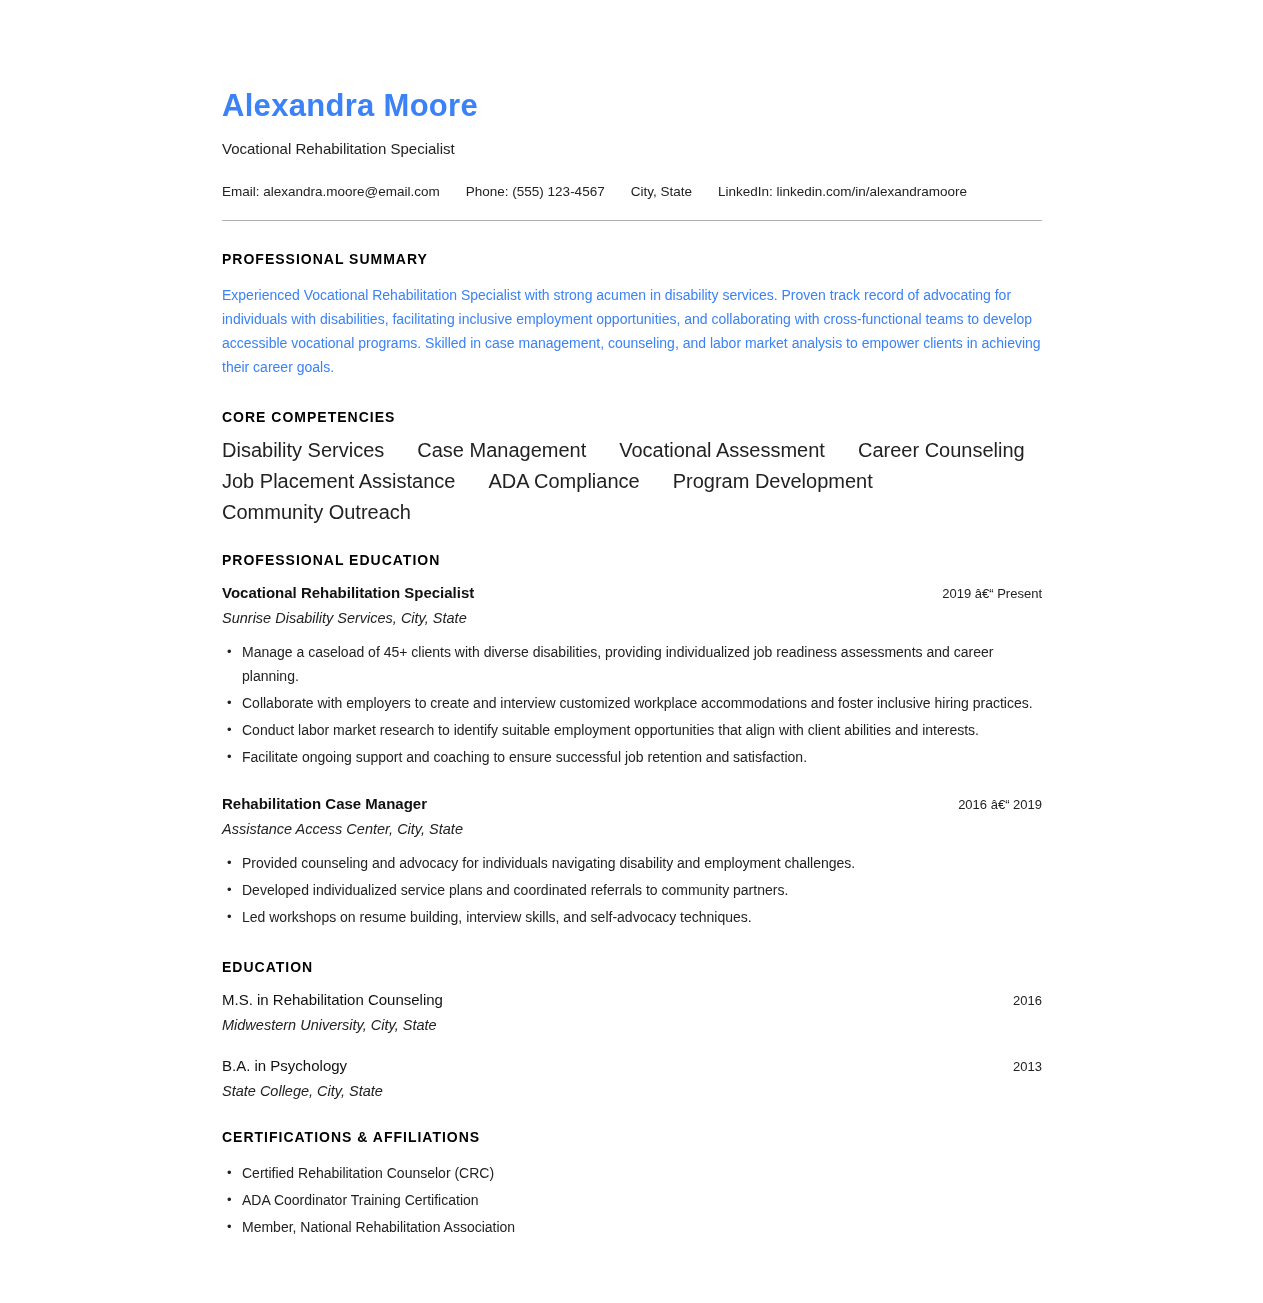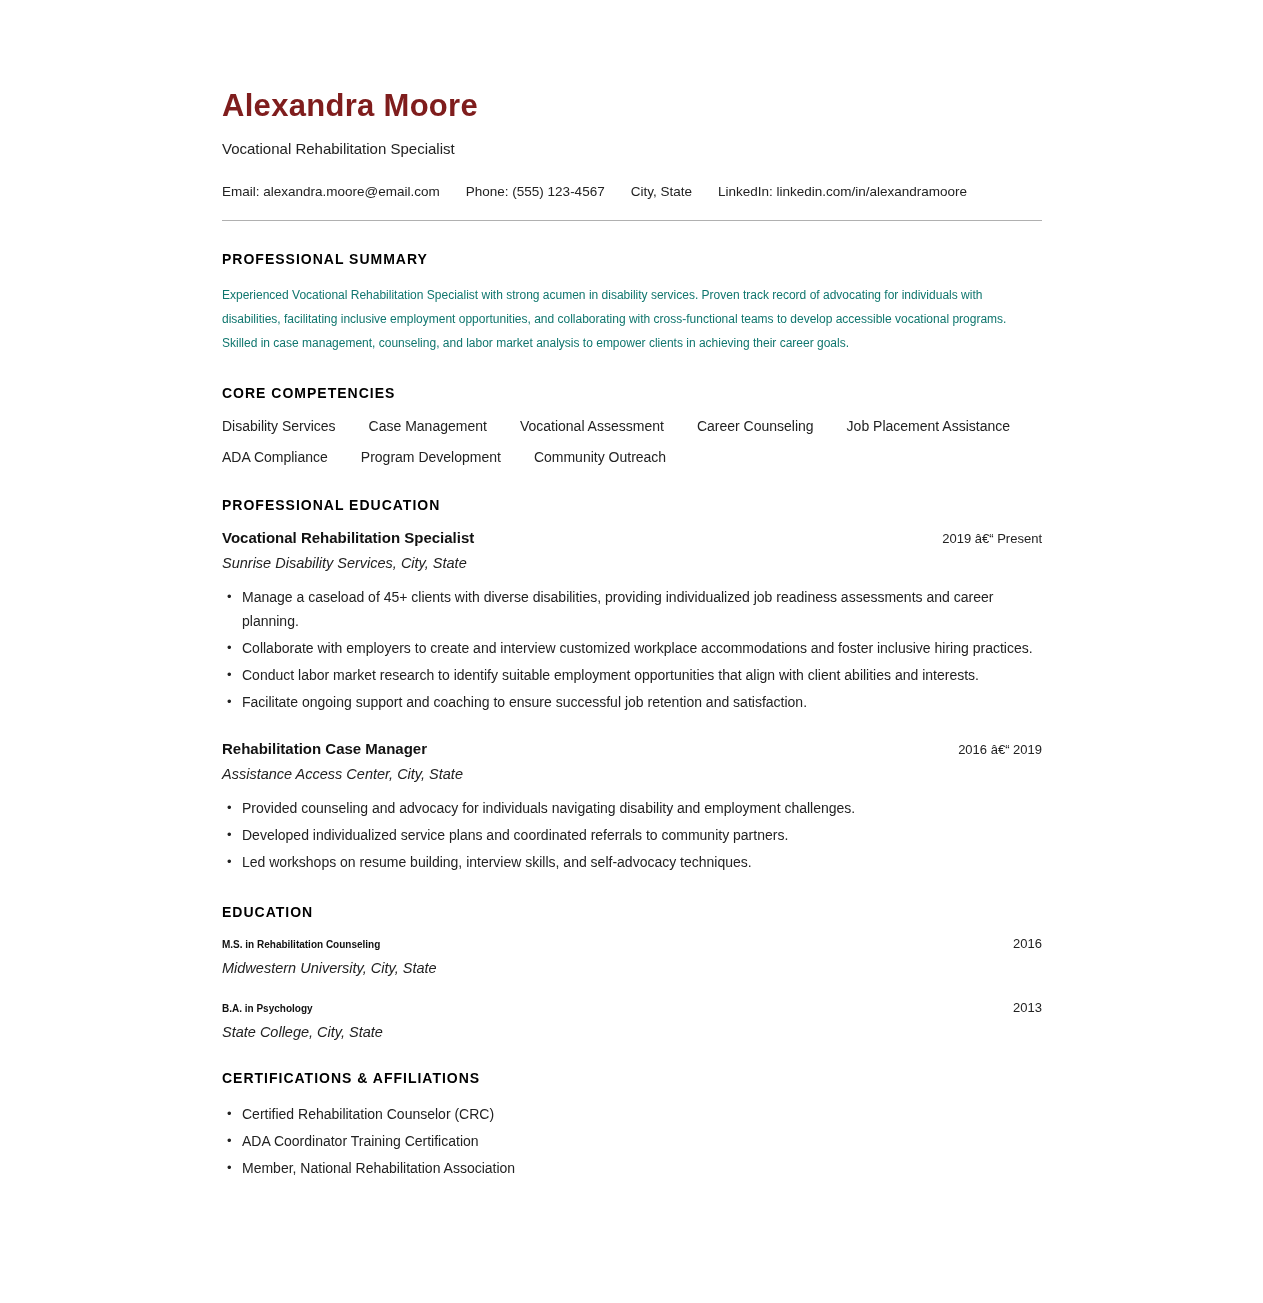--- a/index.html
+++ b/index.html
@@ -21,21 +21,21 @@
     width: 820px;
     margin-left: 222px;
     padding-top: 88px;
     box-sizing: border-box;
   }
 
   
   .name {
     font-size: 31px;
     font-weight: 700;
-    color: #7f1d1d;
+    color: #3b82f6;
     margin: 0 0 16px 0;
     letter-spacing: 0.3px;
   }
   .subtitle {
     font-size: 15px;
     color: #222222;
     margin: 0 0 27px 0;
   }
   .contact-row {
     display: flex;
@@ -53,36 +53,36 @@
 
   
   .section-heading {
     font-size: 14px;
     font-weight: 700;
     letter-spacing: 1px;
     color: #000000;
     margin: 30px 0 16px 0;
   }
   .summary-text {
-    font-size: 12px;
+    font-size: 14px;
     line-height: 24px;
     margin: 0;
-    color: #0f766e;
+    color: #3b82f6;
   }
 
   
   .competencies-list {
     list-style: none;
     display: flex;
     flex-wrap: wrap;
     column-gap: 33px;
     row-gap: 12px;
     margin: 0;
     padding: 0;
-    font-size: 14px;
+    font-size: 20px;
     line-height: 19px;
     color: #222222;
   }
 
   
   .job { margin-top: 16px; }
   .job:first-of-type { margin-top: 0; }
   .job + .job { margin-top: 26px; }
 
   .row-head {
@@ -124,22 +124,22 @@
     content: "\2022";
     position: absolute;
     left: 5px;
     top: 0;
     font-size: 13px;
   }
 
   .edu-entry { margin-bottom: 24px; }
   .edu-entry:last-child { margin-bottom: 0; }
   .degree {
-    font-size: 10px;
-    font-weight: 700;
+    font-size: 15px;
+    font-weight: 400;
     color: #111111;
   }
   .school {
     font-size: 14.5px;
     font-style: italic;
     color: #222222;
     margin-top: 9px;
   }
 
   .section { margin: 0; }

